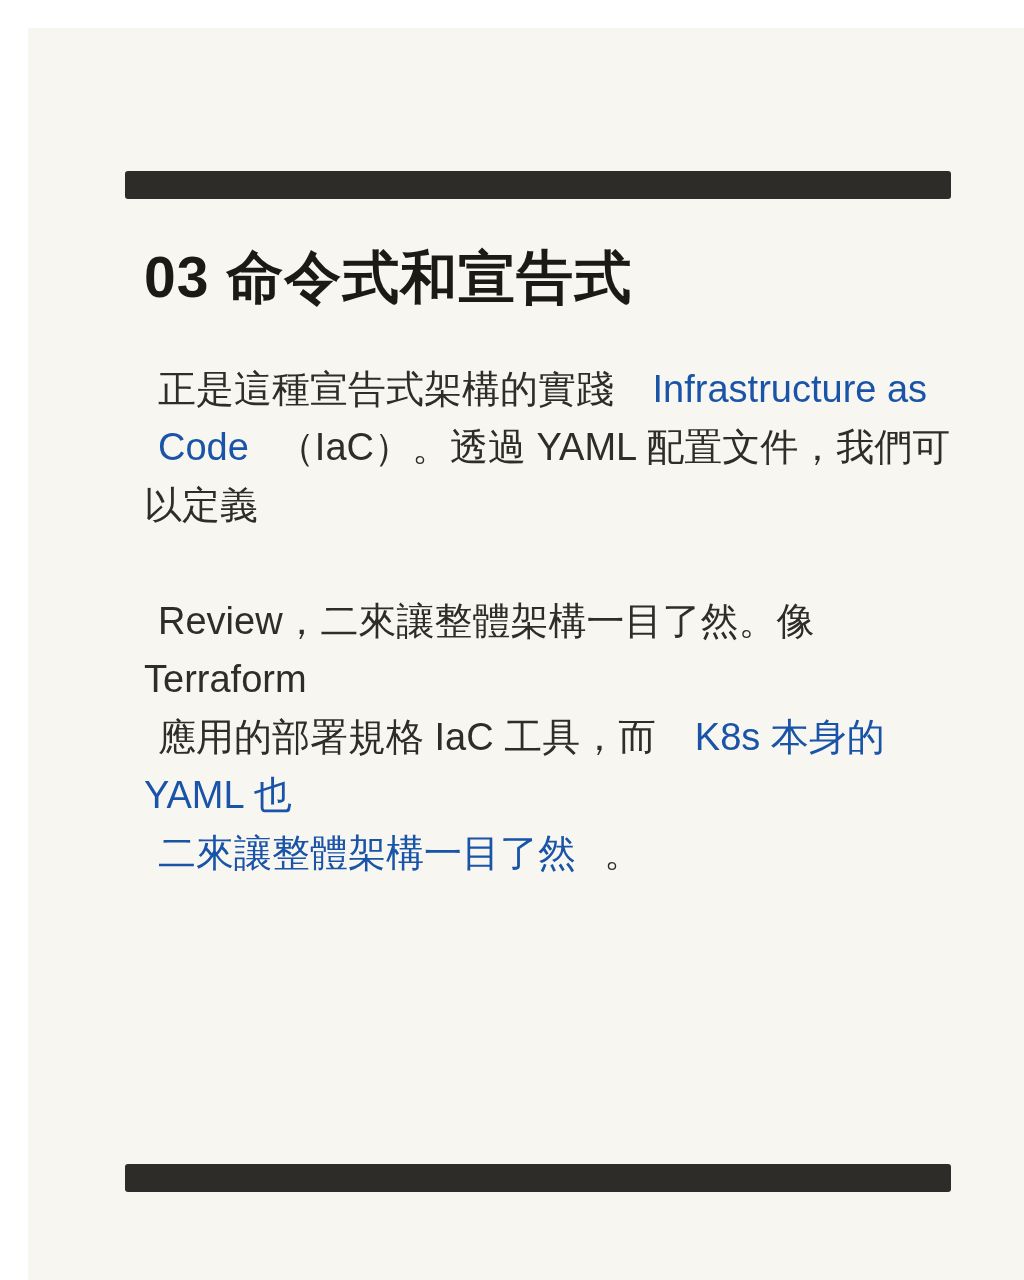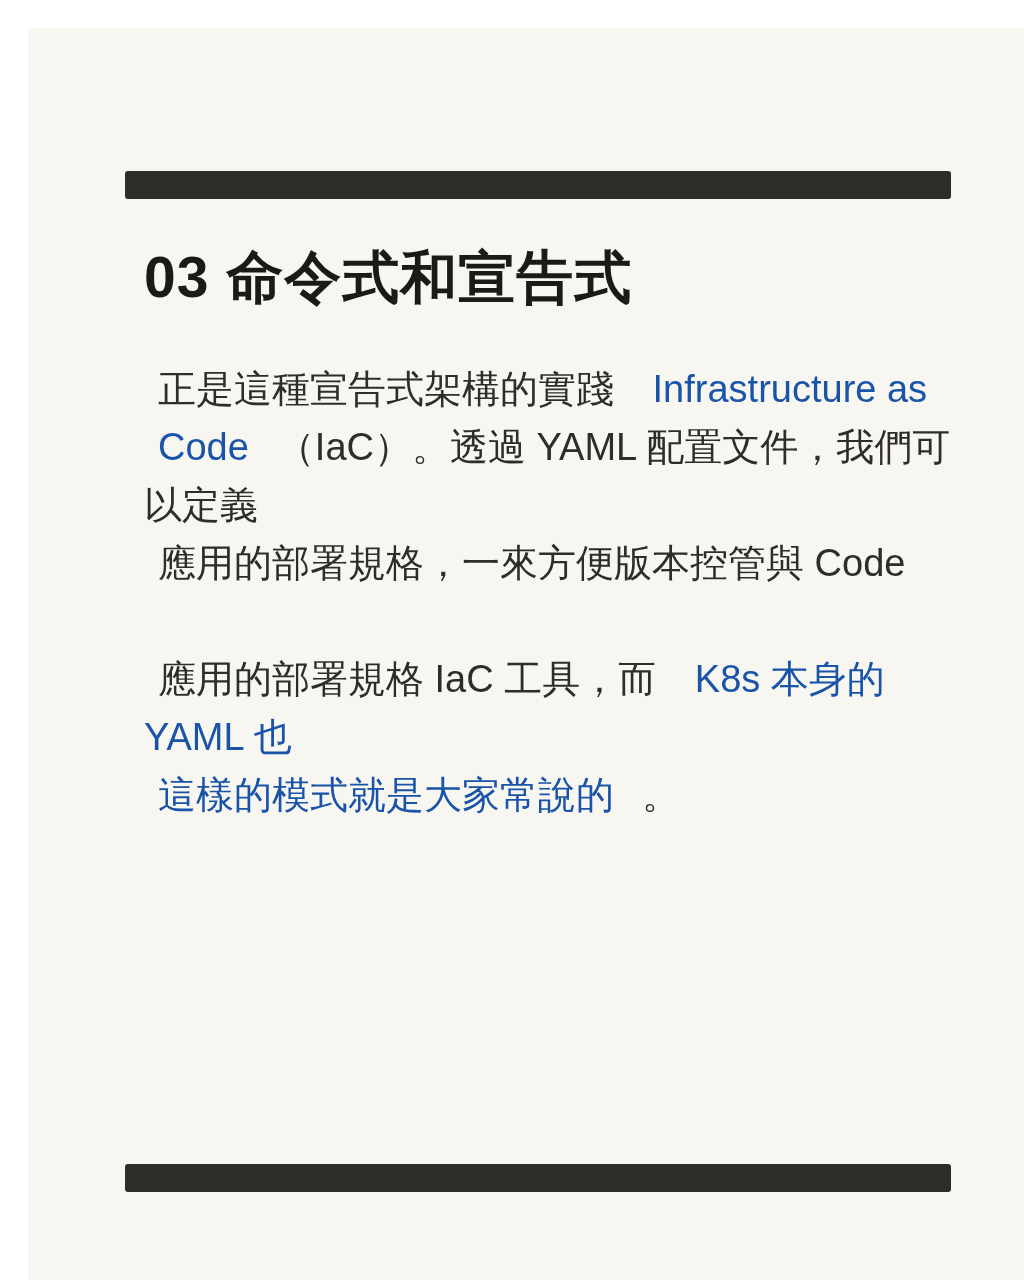--- a/index.html
+++ b/index.html
@@ -56,17 +56,17 @@
 </style>
 </head>
 <body>
 
 <div class="page">
 
   <div class="rule rule-top"></div>
 
   <h1 class="title">03 命令式和宣告式</h1>
 
-  <p class="body-text"><span>正是這種宣告式架構的實踐 </span><span class="accent">Infrastructure as</span><br><span class="accent">Code</span><span>（IaC）。透過 YAML 配置文件，我們可以定義</span><br><span>應用的部署規格，一來方便版本控管與 Code</span><br><br><span>應用的部署規格 IaC 工具，而 </span><span class="accent">K8s 本身的 YAML 也</span><br><span class="accent">這樣的模式就是大家常說的</span><span>。</span></p>
+  <p class="body-text"><span>正是這種宣告式架構的實踐 </span><span class="accent">Infrastructure as</span><br><span class="accent">Code</span><span>（IaC）。透過 YAML 配置文件，我們可以定義</span><br><br><span>Review，二來讓整體架構一目了然。像 Terraform</span><br><span>應用的部署規格 IaC 工具，而 </span><span class="accent">K8s 本身的 YAML 也</span><br><span class="accent">二來讓整體架構一目了然</span><span>。</span></p>
 
   <div class="rule rule-bottom"></div>
 
 </div>
 
 </body></html>

